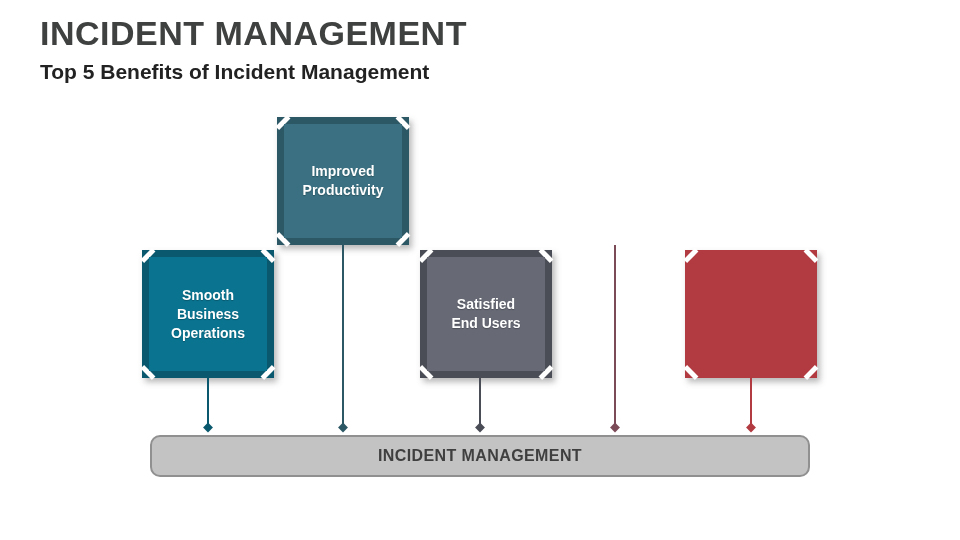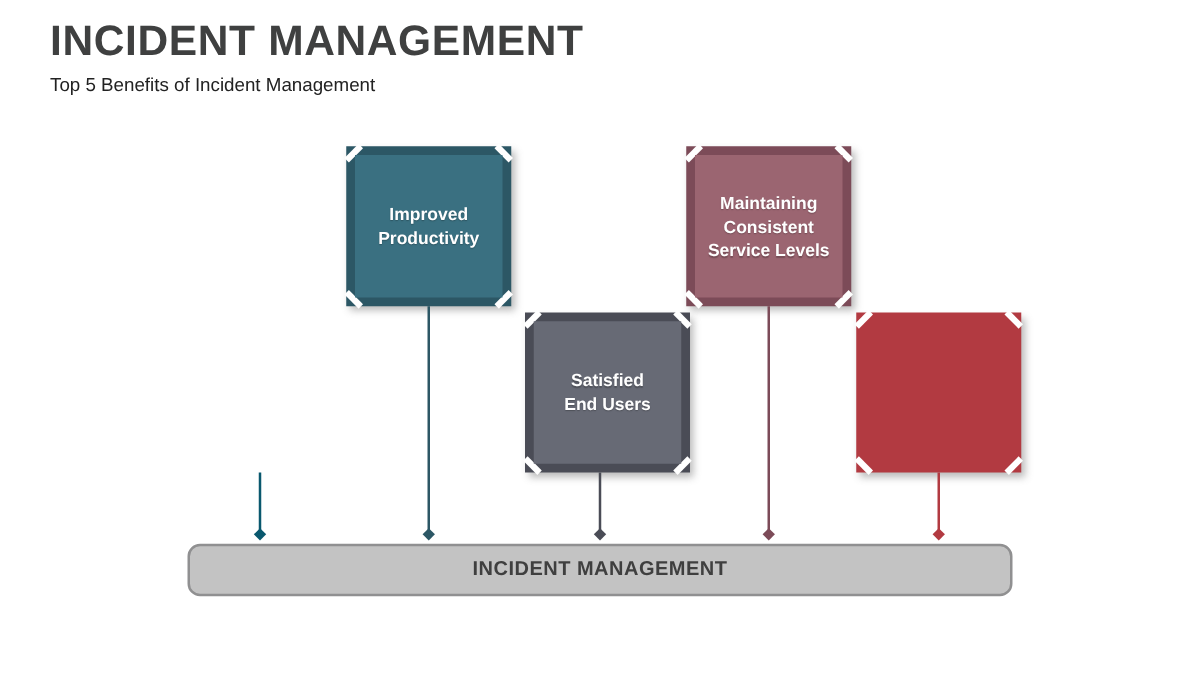--- a/index.html
+++ b/index.html
@@ -9,21 +9,21 @@
     background:#ffffff;
     overflow:hidden;
     font-family:"Liberation Sans", sans-serif;
   }
   .title{
     position:absolute;left:40px;top:14px;
     font-size:34px;font-weight:bold;color:#3f4040;letter-spacing:.5px;
   }
   .subtitle{
     position:absolute;left:40px;top:60px;
-    font-size:15px;font-weight:normal;color:#222222;
+    font-size:21px;font-weight:bold;color:#222222;
   }
   
   .benefit{position:absolute;width:132px;height:128px;}
   .b1{left:142px;top:250px;}
   .b2{left:277px;top:117px;}
   .b3{left:420px;top:250px;}
   .b4{left:549px;top:117px;}
   .b5{left:685px;top:250px;}
   .frame{
     position:absolute;inset:0;
@@ -64,20 +64,33 @@
   .base-label{font-size:16px;font-weight:bold;letter-spacing:.4px;}
 </style>
 </head>
 <body>
 
 <div class="slide">
 
   <div class="title" style="color: rgb(63, 64, 64);">INCIDENT MANAGEMENT</div>
   <div class="subtitle" style="color: rgb(34, 34, 34);">Top 5 Benefits of Incident Management</div>
 
+  <div class="benefit b1">
+    <div class="frame" style="background: rgb(9, 88, 110);">
+      <i class="notch n-tl"></i>
+      <i class="notch n-tr"></i>
+      <i class="notch n-bl"></i>
+      <i class="notch n-br"></i>
+      <div class="inner" style="background: rgb(10, 116, 144);">
+        <span class="box-label">Smooth
+Business
+Operations</span>
+      </div>
+    </div>
+  </div>
 
   <div class="benefit b2">
     <div class="frame" style="background: rgb(44, 87, 101);">
       <i class="notch n-tl"></i>
       <i class="notch n-tr"></i>
       <i class="notch n-bl"></i>
       <i class="notch n-br"></i>
       <div class="inner" style="background: rgb(58, 112, 129); align-items: center;">
         <span class="box-label">Improved
 Productivity</span>
@@ -91,33 +104,20 @@
       <i class="notch n-tr"></i>
       <i class="notch n-bl"></i>
       <i class="notch n-br"></i>
       <div class="inner" style="background: rgb(103, 106, 117);">
         <span class="box-label">Satisfied
 End Users</span>
       </div>
     </div>
   </div>
 
-  <div class="benefit b4">
-    <div class="frame" style="background: rgb(124, 75, 88);">
-      <i class="notch n-tl"></i>
-      <i class="notch n-tr"></i>
-      <i class="notch n-bl"></i>
-      <i class="notch n-br"></i>
-      <div class="inner" style="background: rgb(155, 101, 113);">
-        <span class="box-label">Maintaining
-Consistent
-Service Levels</span>
-      </div>
-    </div>
-  </div>
 
   <div class="benefit b5">
     <div class="frame" style="background: rgb(178, 58, 65);">
       <i class="notch n-tl"></i>
       <i class="notch n-tr"></i>
       <i class="notch n-bl"></i>
       <i class="notch n-br"></i>
     </div>
   </div>
 

